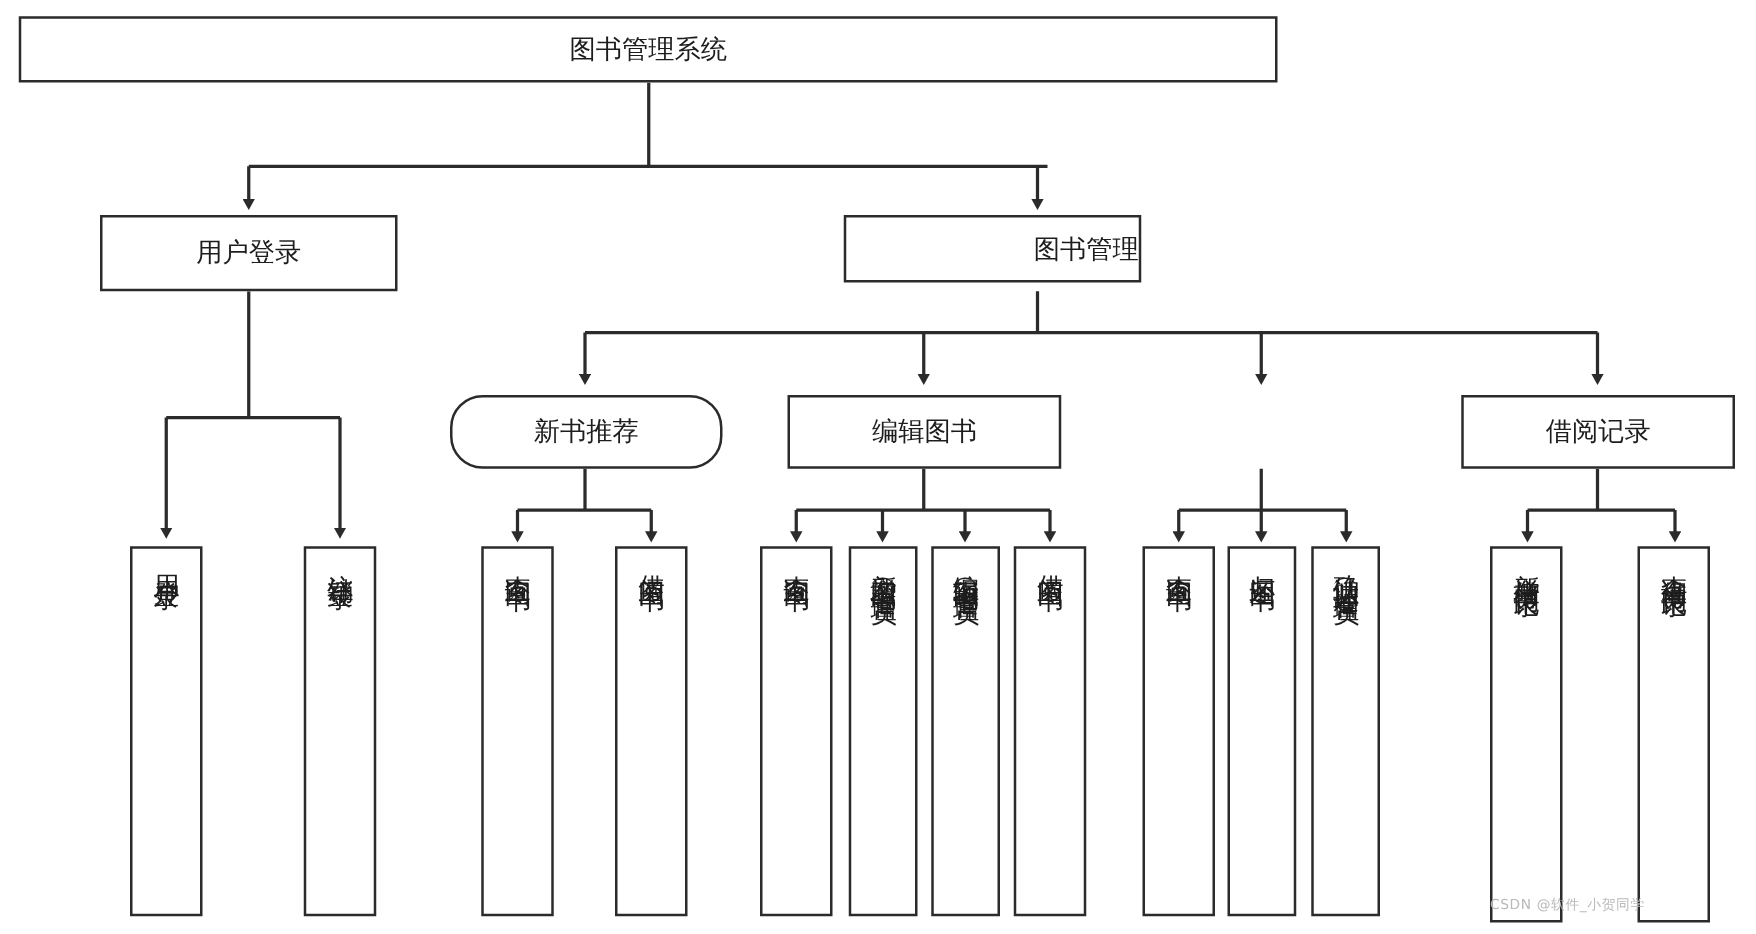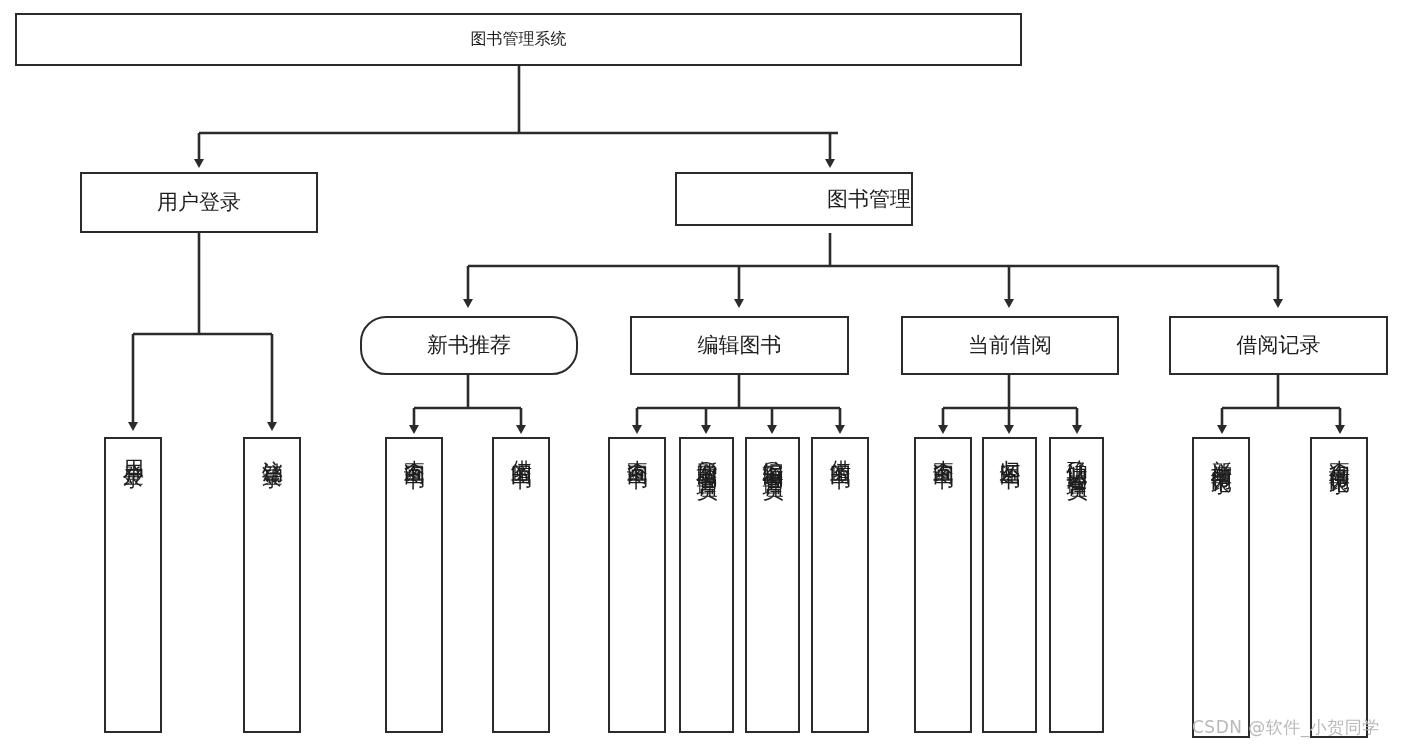--- a/index.html
+++ b/index.html
@@ -38,37 +38,37 @@
   .node .label {
     color: #1d1d1d;
     line-height: 1.18;
     text-align: center;
     white-space: pre-line;
   }
   .node.horiz .label {
     font-size: 21px;
   }
   .node.root .label {
-    font-size: 16px;
+    font-size: 21px;
   }
   .node.vert {
     align-items: flex-start;
     padding-top: 4px;
   }
   .node.vert .label {
     writing-mode: vertical-rl;
     text-orientation: upright;
     font-size: 21px;
     letter-spacing: 3px;
     margin: 0 auto;
   }
   .watermark {
     position: absolute;
     color: #b9b9b9;
-    font-size: 17px;
+    font-size: 11px;
     z-index: 9;
     white-space: nowrap;
     letter-spacing: 0.5px;
   }
 </style>
 </head>
 <body>
 
 <div id="canvas">
 
@@ -135,23 +135,20 @@
   </div>
 
   <div class="node horiz" style="left:360px; top:316px; width:218px; height:59px;border-radius:26px;">
     <span class="label">新书推荐</span>
   </div>
 
   <div class="node horiz" style="left:630px; top:316px; width:219px; height:59px;">
     <span class="label">编辑图书</span>
   </div>
 
-  <div class="node horiz" style="left:901px; top:316px; width:218px; height:59px;">
-    <span class="label">当前借阅</span>
-  </div>
 
   <div class="node horiz" style="left:1169px; top:316px; width:219px; height:59px;">
     <span class="label">借阅记录</span>
   </div>
 
   <div class="node vert" style="left:104px; top:437px; width:58px; height:296px;">
     <span class="label">用户登录</span>
   </div>
 
   <div class="node vert" style="left:243px; top:437px; width:58px; height:296px;">

